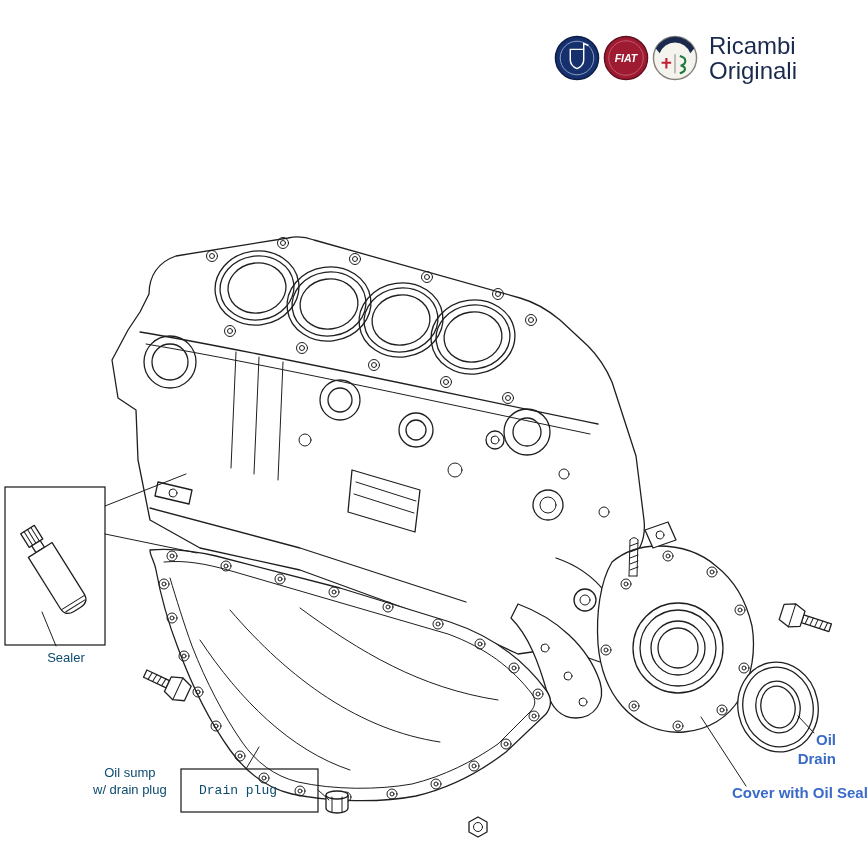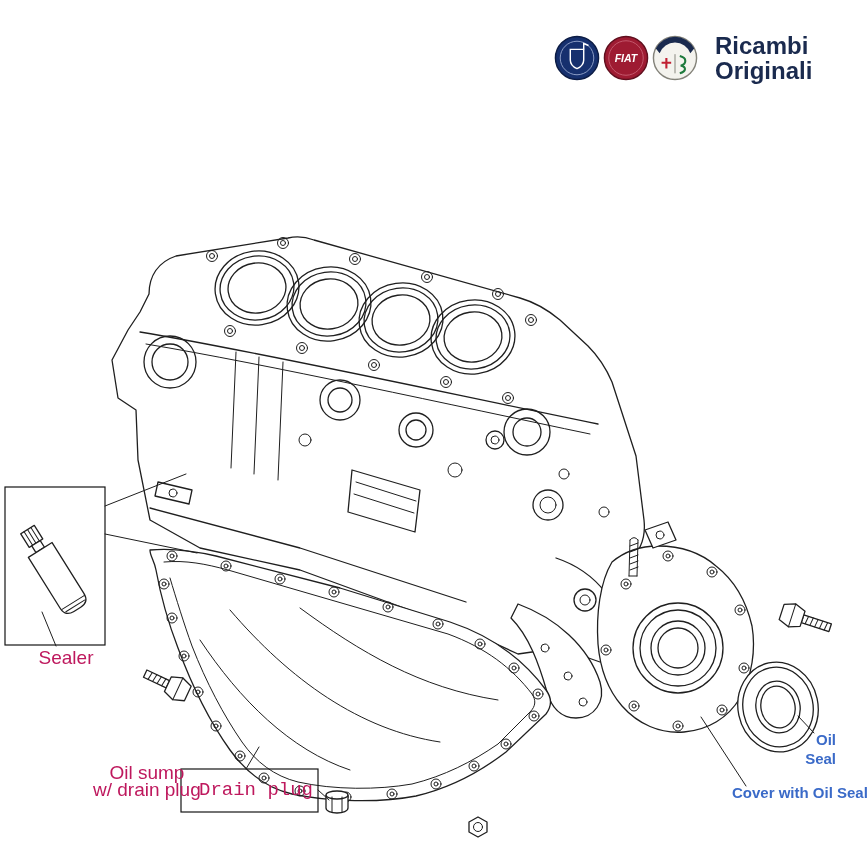--- a/index.html
+++ b/index.html
@@ -6,25 +6,25 @@
   body{
     width:868px;height:866px;background:#ffffff;position:relative;overflow:hidden;
     font-family:"Liberation Sans",sans-serif;
   }
   .stage{position:absolute;left:0;top:0;width:868px;height:680px;background:#fff;}
   svg.art{position:absolute;left:0;top:0;}
   .ln{fill:none;stroke:var(--line,#1f1f1f);stroke-width:1.3;stroke-linejoin:round;stroke-linecap:round;}
   .lnf{fill:#ffffff;stroke:var(--line,#1f1f1f);stroke-width:1.3;stroke-linejoin:round;}
   .thin{stroke-width:1;}
   .box{fill:none;stroke:#151515;stroke-width:1.2;}
-  .lbl{position:absolute;color:#be185d;font-size:19px;line-height:17px;white-space:nowrap;}
+  .lbl{position:absolute;color:#0c4a6e;font-size:13px;line-height:17px;white-space:nowrap;}
   .callout{color:var(--callout,#3a6ac8);font-size:15px;line-height:19px;font-weight:bold;}
   .brand{position:absolute;left:554px;top:33px;display:flex;align-items:center;}
   .brand .logo{width:46px;height:46px;margin-right:3px;}
-  .brand-text{color:var(--brand,#1a2a4e);font-weight:bold;font-size:24px;line-height:25px;margin-left:14px;}
+  .brand-text{color:var(--brand,#1a2a4e);font-weight:normal;font-size:24px;line-height:25px;margin-left:8px;}
 </style>
 </head>
 <body>
 
 <div class="stage">
 
   <svg class="art" width="868" height="866" viewBox="0 0 868 866">
 
     <g>
       <path class="lnf" d="M149,294 C149,276 158,262 176,256 L288,238 C296,236 306,237 314,240 L520,298 C534,302 548,310 560,320 L588,346 C598,356 606,368 612,382 L636,456 L644,520 C646,538 640,552 628,562 L612,574 L640,614 L636,648 L600,662 L560,648 L518,654 L470,632 L300,570 L200,548 L150,520 L138,460 L136,410 L118,398 L112,360 L128,330 L140,312 Z"></path>
@@ -291,18 +291,18 @@
 
   <div class="lbl" style="left:93px;top:764px;text-align:center;">
     <div>Oil sump</div>
     <div>w/ drain plug</div>
   </div>
 
   <div class="lbl" style="left:199px;top:782px;font-family:Liberation Mono, monospace;">Drain plug</div>
 
   <div class="lbl callout" style="left:786px;top:730px;width:50px;text-align:right;">
     <div>Oil</div>
-    <div>Seal</div>
+    <div>Drain</div>
   </div>
 
   <div class="lbl callout" style="left:732px;top:783px;text-align:center;">Cover with Oil Seal</div>
 
 </div>
 
 </body></html>

